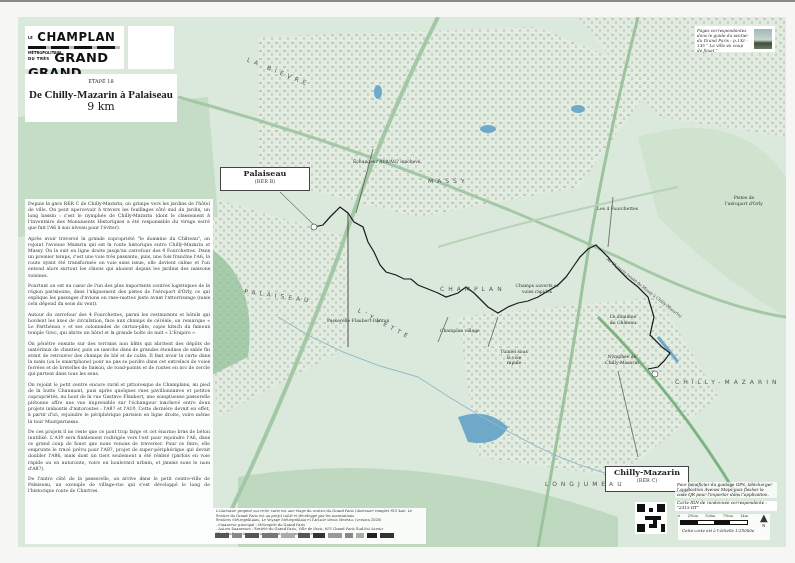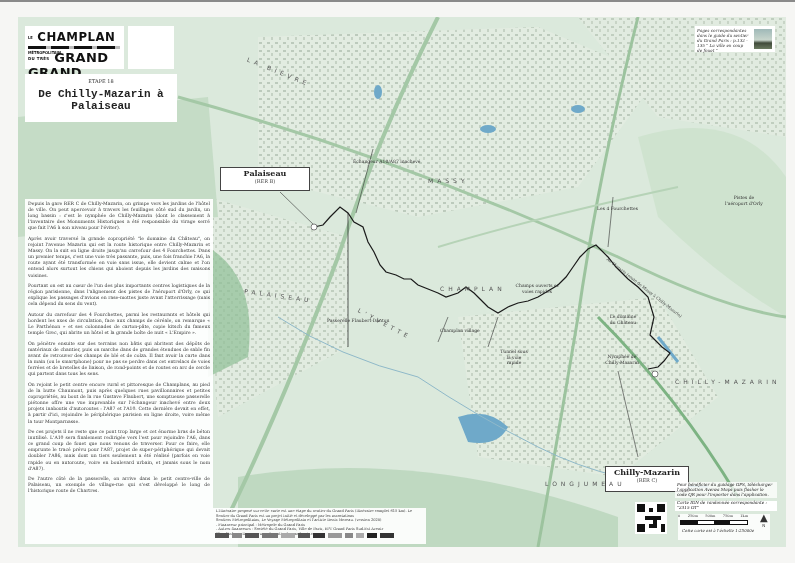--- a/index.html
+++ b/index.html
@@ -9,21 +9,21 @@
   .map svg{position:absolute;left:0;top:0;}
   .logo{position:absolute;left:25px;top:24px;width:99px;height:43px;background:#fff;}
   .logo .l1{position:absolute;left:3px;top:3px;font-family:"DejaVu Sans Condensed","DejaVu Sans",sans-serif;font-weight:bold;font-size:13px;letter-spacing:0.5px;color:#111;}
   .logo .l1 small{font-size:4px;letter-spacing:0;vertical-align:middle;}
   .logo .bar{position:absolute;left:3px;top:20px;width:92px;height:3px;background:repeating-linear-gradient(90deg,#111 0 18px,#bbb 18px 23px);}
   .logo .l2{position:absolute;left:3px;top:24px;font-family:"DejaVu Sans",sans-serif;font-weight:bold;font-size:13px;color:#111;letter-spacing:0.3px;}
   .logo .l2 small{font-size:4px;vertical-align:middle;}
   .logo2{position:absolute;left:128px;top:24px;width:46px;height:43px;background:#fff;}
   .title-box{position:absolute;left:25px;top:72px;width:152px;height:48px;background:#fff;text-align:center;}
   .title-box .etape{font-size:5px;margin-top:4px;color:#333;font-family:"DejaVu Serif",serif;}
-  .title-box .t{font-size:11px;font-weight:bold;color:#222;margin-top:4px;font-family:Liberation Mono, monospace;}
+  .title-box .t{font-size:11px;font-weight:bold;color:#222;margin-top:4px;font-family:Liberation Serif, serif;}
   .title-box .km{font-size:11px;color:#222;}
   .text-panel{position:absolute;left:25px;top:197px;width:188px;height:345px;background:rgba(255,255,255,0.92);padding:2px 3px;box-sizing:border-box;font-size:4.6px;line-height:6.1px;color:#333;text-align:justify;}
   .text-panel p{margin:0 0 4.5px 0;}
   .label-box{position:absolute;background:#fff;border:1px solid #444;text-align:center;font-family:"DejaVu Serif",serif;}
   .label-box .name{font-weight:bold;font-size:8px;color:#222;}
   .label-box .sub{font-size:5px;color:#444;}
   .maplabel{position:absolute;font-size:4.5px;color:#333;font-family:"DejaVu Serif",serif;text-align:center;line-height:5.5px;white-space:nowrap;}
   .townlabel{position:absolute;font-size:6px;letter-spacing:4px;color:#555;font-family:"DejaVu Sans",sans-serif;white-space:nowrap;}
   .pages-box{position:absolute;left:695px;top:24px;width:80px;height:26px;background:#fff;font-size:4.2px;line-height:5px;color:#333;padding:2px;box-sizing:border-box;font-style:italic;}
   .pages-box .thumb{position:absolute;right:3px;top:3px;width:18px;height:20px;background:linear-gradient(#9fb9b8,#c8d5cc 55%,#404a3a 70%,#6b7a60);}
@@ -101,20 +101,21 @@
     <div class="l2">
       <small>DU TRÈS</small>
       <span>GRAND GRAND</span>
     </div>
   </div>
   <div class="logo2"></div>
 
   <div class="title-box">
     <div class="etape">ETAPE 18</div>
     <div class="t">De Chilly-Mazarin à Palaiseau</div>
+    <div class="km">9 km</div>
   </div>
 
   <div class="pages-box">
     <div style="width:52px">Pages correspondantes dans le guide du sentier du Grand Paris : p.132 - 135 " La ville en coup de fouet "</div>
     <div class="thumb"></div>
   </div>
 
   <div class="text-panel">
     <p>Depuis la gare RER C de Chilly-Mazarin, on grimpe vers les jardins de l'hôtel de ville. On peut apercevoir à travers les feuillages côté sud du jardin, un long bassin : c'est le nymphée de Chilly-Mazarin (dont le classement à l'inventaire des Monuments Historiques a été responsable du virage serré que fait l'A6 à son niveau pour l'éviter).</p>
     <p>Après avoir traversé la grande copropriété "le domaine du Château", on rejoint l'avenue Mazarin qui est la route historique entre Chilly-Mazarin et Massy. On la suit en ligne droite jusqu'au carrefour des 4 Fourchettes. Dans un premier temps, c'est une voie très passante, puis, une fois franchie l'A6, la route ayant été transformée en voie sans issue, elle devient calme et l'on entend alors surtout les chiens qui aboient depuis les jardins des maisons voisines.</p>

